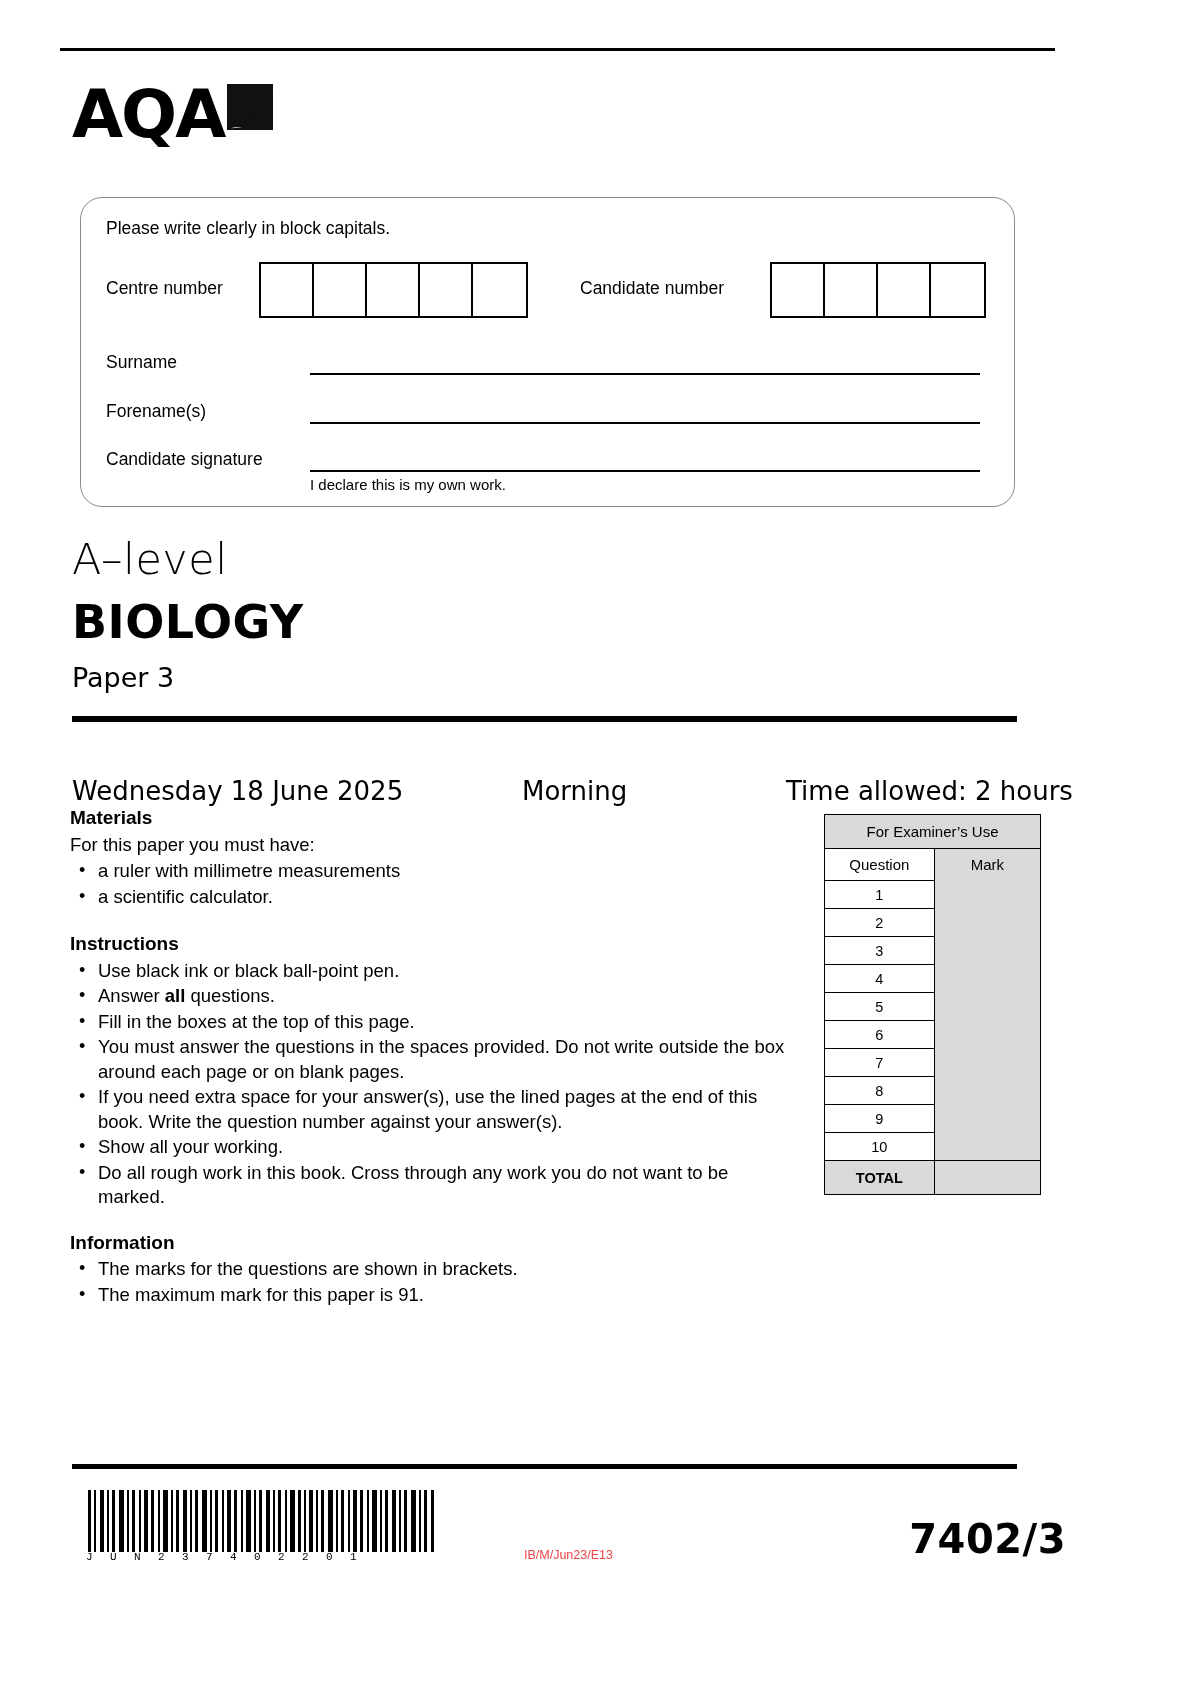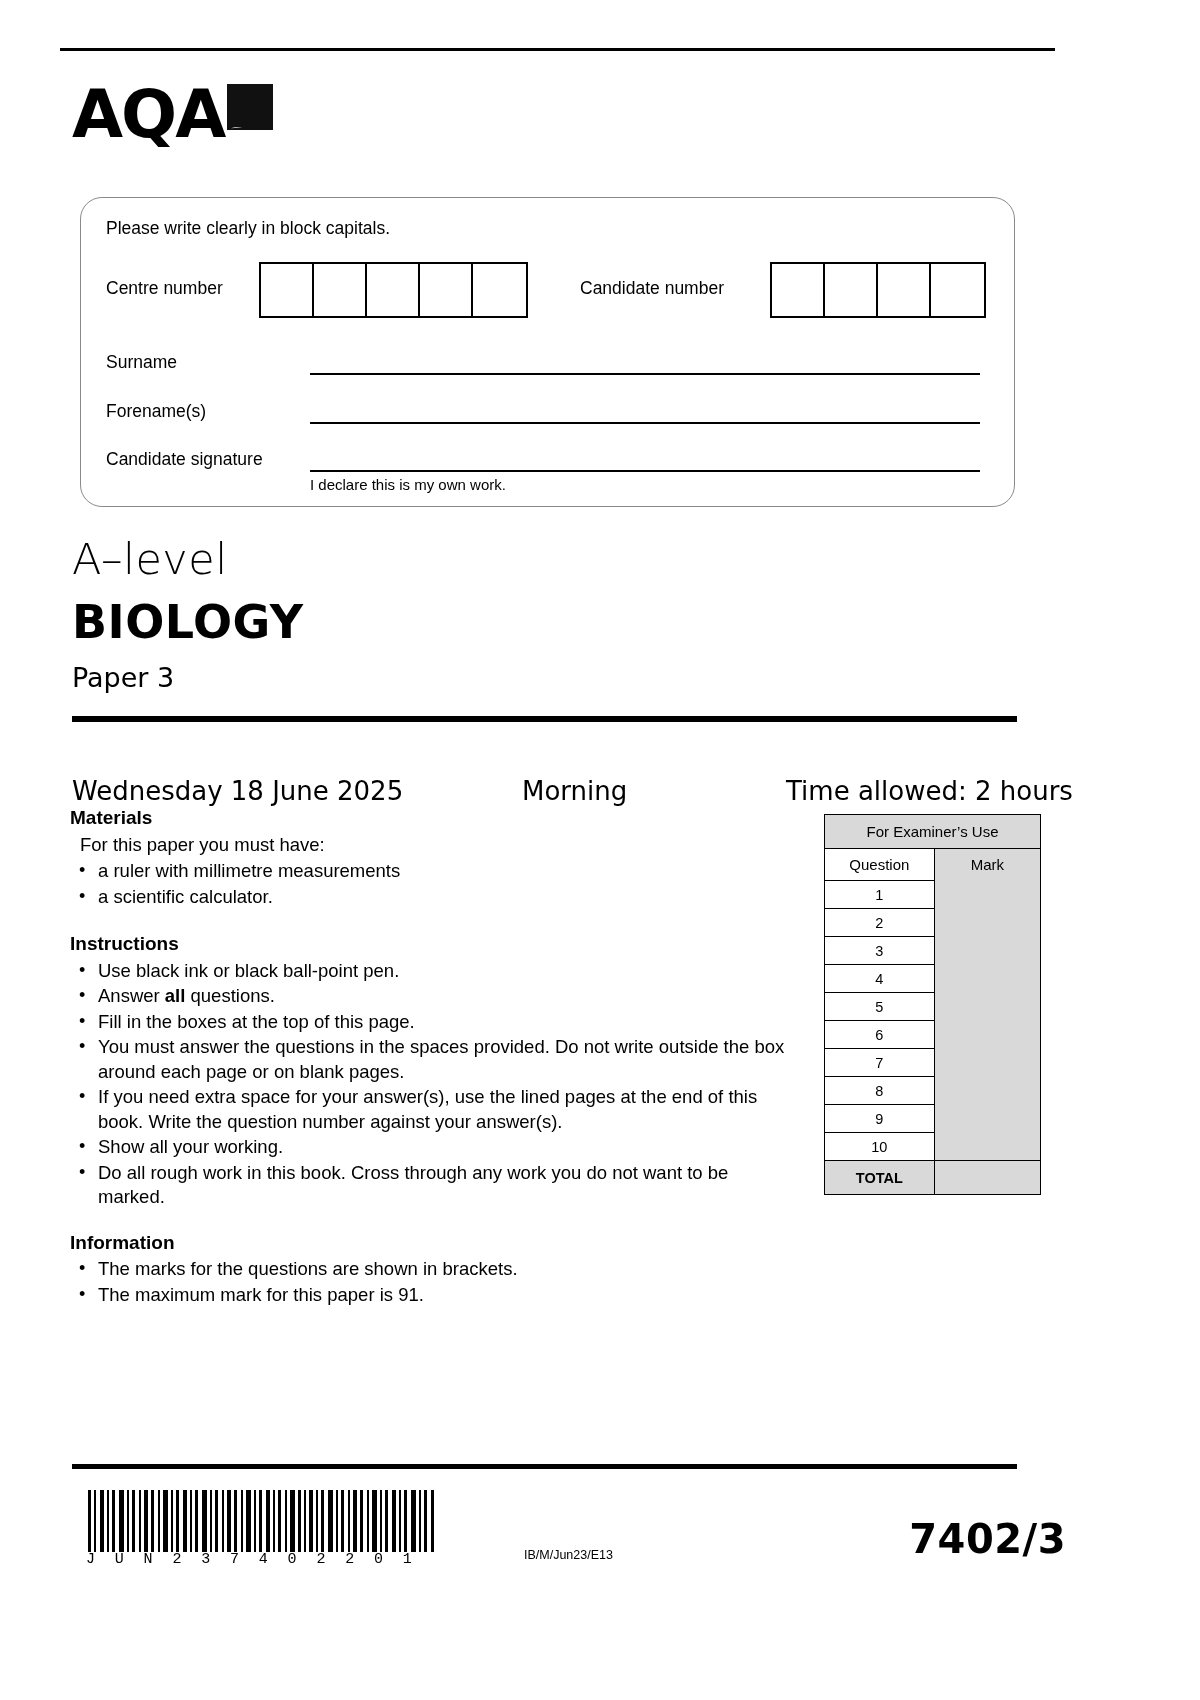--- a/index.html
+++ b/index.html
@@ -181,21 +181,21 @@
     width: 730px;
     font-size: 18.5px;
     line-height: 24.5px;
   }
   .col-left h3 {
     margin: 0 0 2px 0;
     font-size: 19px;
     font-weight: 700;
   }
   .col-left p.lead {
-    margin: 0 0 2px 10px;
+    margin: 0 0 2px 0;
   }
   .col-left ul {
     margin: 0;
     padding-left: 26px;
     list-style: none;
   }
   .col-left ul li {
     position: relative;
     margin: 0 0 1px 0;
     padding-left: 2px;
@@ -265,30 +265,30 @@
     top: 1490px;
     width: 350px;
     height: 62px;
   }
   .barcode-text {
     position: absolute;
     left: 86px;
     top: 1551px;
     width: 350px;
     font-family: "Liberation Mono", monospace;
-    font-size: 15px;
+    font-size: 11px;
     letter-spacing: 5.4px;
     white-space: nowrap;
   }
   .ib-ref {
     position: absolute;
     left: 524px;
     top: 1548px;
     font-size: 12.5px;
-    color: #000000;
+    color: #ef4444;
   }
   .paper-code {
     position: absolute;
     right: 150px;
     top: 1516px;
     font-family: "DejaVu Sans", sans-serif;
     font-size: 40px;
     font-weight: 700;
     letter-spacing: 0.5px;
   }

